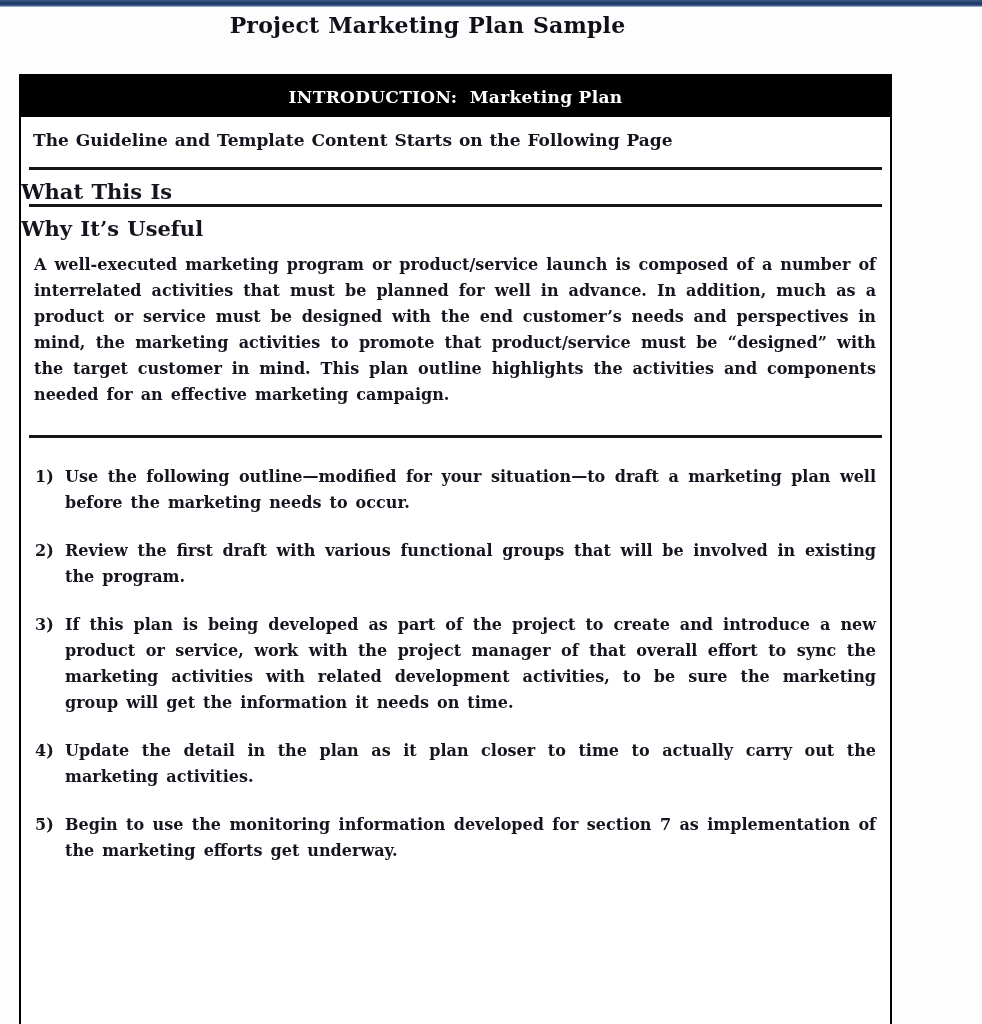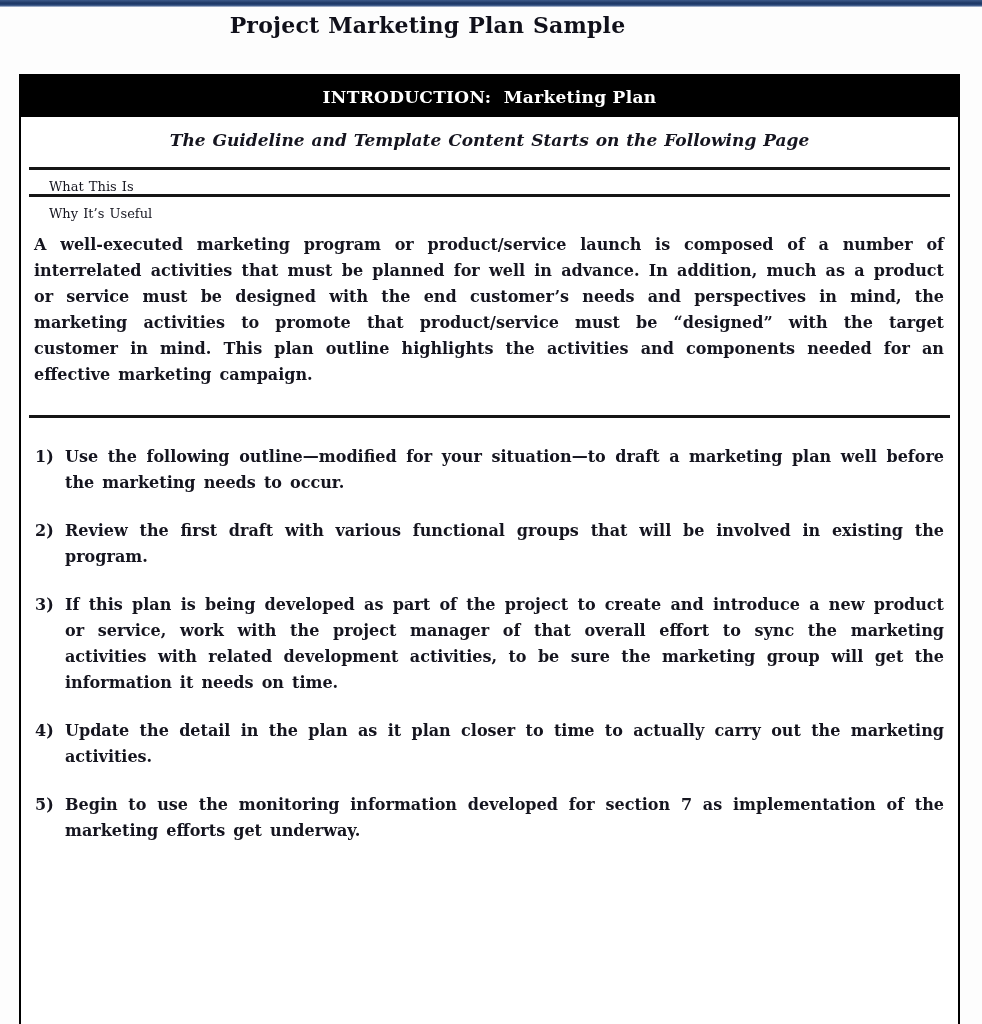--- a/index.html
+++ b/index.html
@@ -18,49 +18,47 @@
   .page-title {
     position: absolute; left: 0; top: 12px; width: 855px;
     text-align: center;
     font-size: 22px; font-weight: bold;
     letter-spacing: 0.2px;
     word-spacing: 1px;
     color: #10101a;
   }
   .doc-box {
     position: absolute; left: 19px; top: 74px;
-    width: 941px; height: 950px;
+    width: 873px; height: 950px;
     background: #ffffff;
     border: 2px solid #000;
     border-bottom: none;
   }
   .banner {
     height: 41px;
     background: #000;
     color: #fff;
     display: flex; align-items: center; justify-content: center;
     font-size: 17px; font-weight: bold;
     white-space: pre;
     letter-spacing: 0.3px;
   }
   .subtitle {
     margin: 13px 12px 17px;
-    text-align: center;
     font-size: 17px; font-weight: bold;
     word-spacing: 1px;
-    font-style: italic;
   }
   .rule {
     height: 3px; background: #161616;
     margin: 0 8px;
     border: none;
   }
   .sec-heading {
-    margin: 9px 28px 0;
-    font-size: 13px; font-weight: normal;
+    margin: 9px 0 0;
+    font-size: 21px; font-weight: bold;
     word-spacing: 1px;
   }
   .sec-body {
     margin: 11px 14px 0 13px;
     font-size: 16px; font-weight: bold;
     line-height: 26px;
     text-align: justify;
     word-spacing: 2.5px;
   }
   .sec-body.after-gap-1 { margin-bottom: 38px; }

